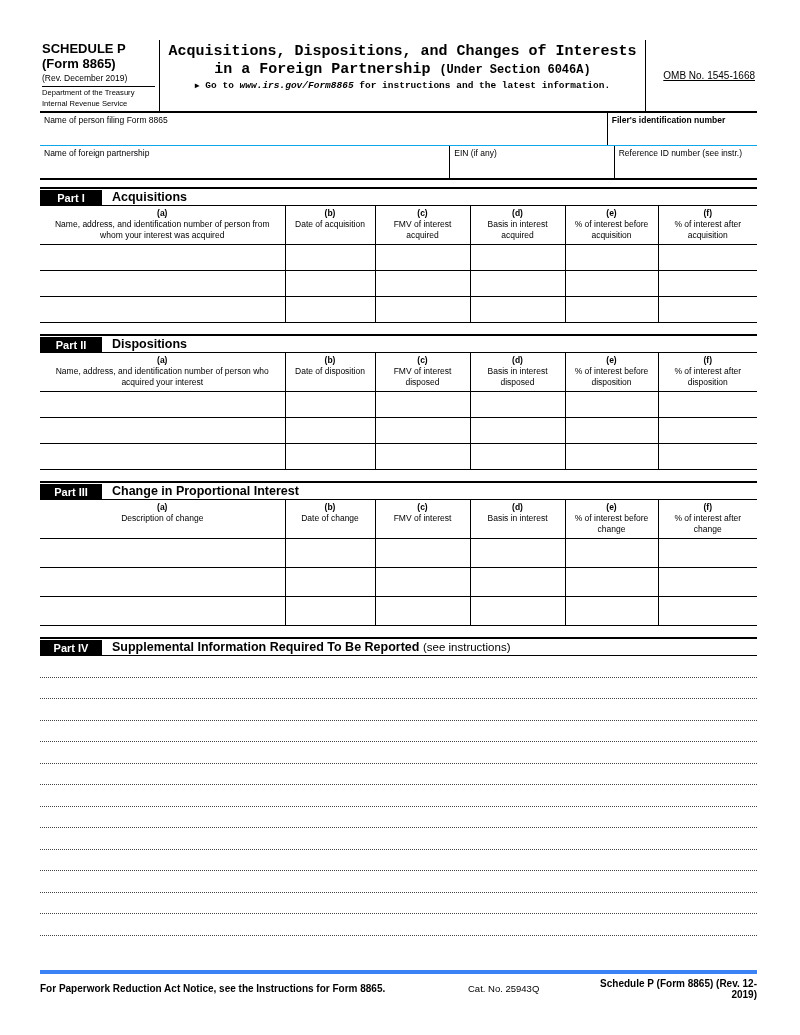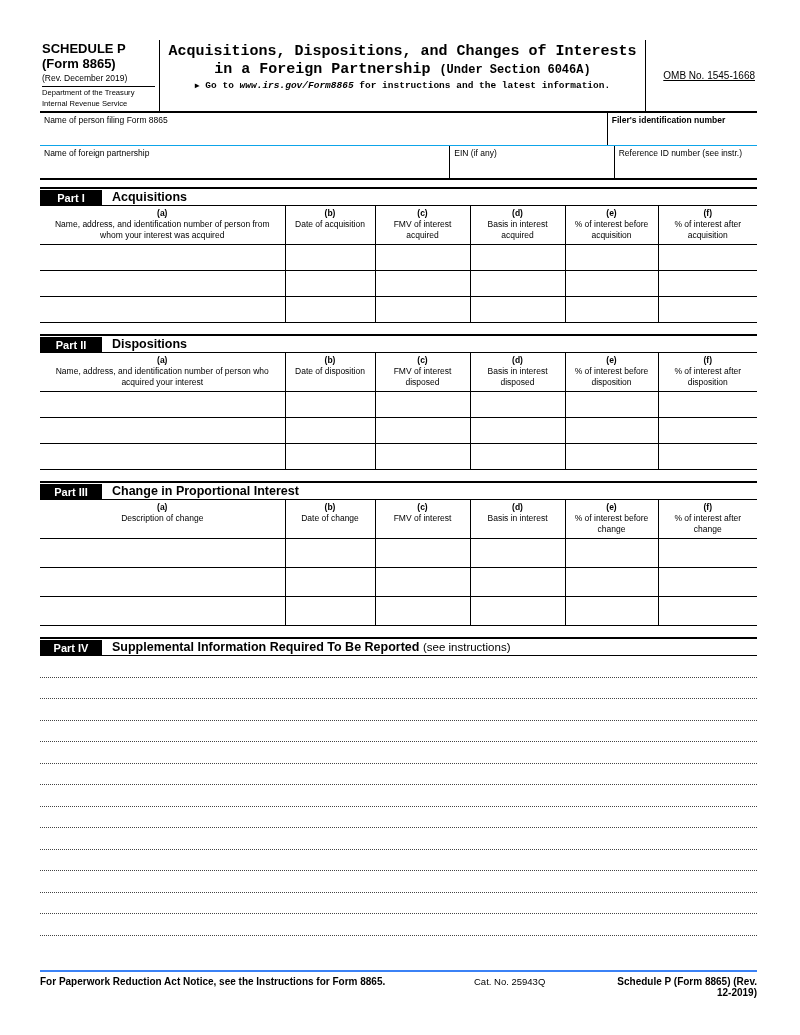--- a/index.html
+++ b/index.html
@@ -57,22 +57,22 @@
   .grid td.cell { height:26px; }
   .grid.grid-p3 td.cell { height:29px; }
   .col-a { width:245px; } .col-b { width:90px; } .col-c { width:95px; }
   .col-d { width:95px; }  .col-e { width:93px; } .col-f { width:99px; }
 
   
   .writein { width:717px; }
   .dotline { height:21.5px; border-bottom:1px dotted #444; }
 
   
-  .form-foot { display:flex; align-items:flex-start; border-top:2px solid #3b82f6;
-    margin-top:34px; padding-top:4px;gap:6px; }
+  .form-foot { display:flex; align-items:center; border-top:4px solid #3b82f6;
+    margin-top:34px; padding-top:4px; }
   .foot-notice { font-weight:bold; font-size:10px; width:428px; }
   .foot-cat { font-size:9.5px; width:132px; }
   .foot-id { font-weight:bold; font-size:10px; flex:1; text-align:right; }
 </style>
 </head>
 <body>
 
 <div class="page">
 
   <header class="form-head">

